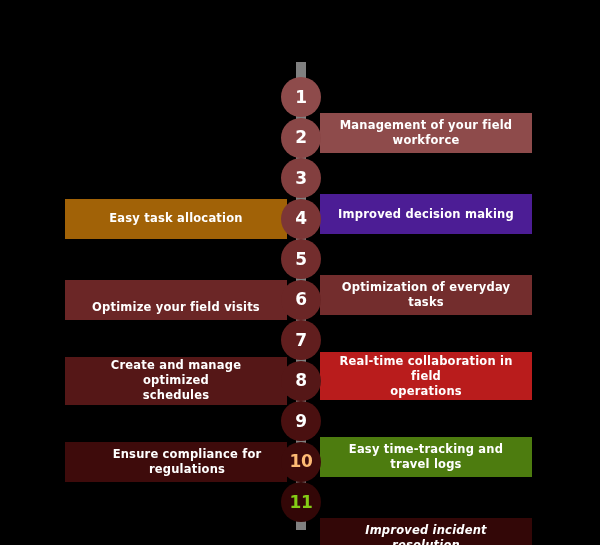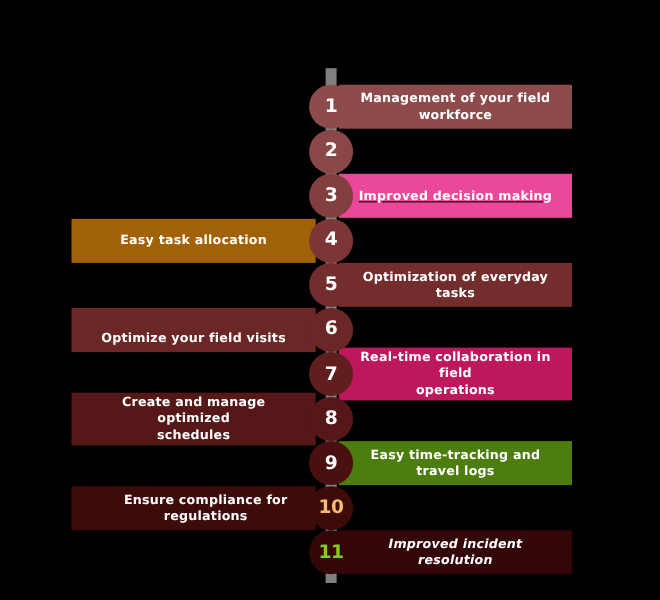--- a/index.html
+++ b/index.html
@@ -47,22 +47,23 @@
     align-items: center;
     justify-content: center;
     box-sizing: border-box;
     padding: 2px 14px;
   }
   .label-box.left {
     left: 65px;
     width: 222px;
   }
   .label-box.right {
-    left: 308px;
+    left: 320px;
     width: 212px;
+    margin-top: 36px;
   }
   .label-box.tall {
     height: 48px;
     top: -4px;
   }
 
   .label-text {
     color: #ffffff;
     font-size: 11.5px;
     font-weight: bold;
@@ -108,21 +109,21 @@
         <div class="circle" style="background: rgb(142, 75, 75);">
           <span class="circle-num" style="color: rgb(255, 255, 255);">1</span>
         </div>
       </div>
       <div class="row" style="top: 117.5px;">
         <div class="circle" style="background: rgb(138, 71, 71);">
           <span class="circle-num" style="color: rgb(255, 255, 255);">2</span>
         </div>
       </div>
       <div class="row" style="top: 158px;">
-        <div class="label-box right" style="background: #ec4899; text-decoration: underline;">
+        <div class="label-box right" style="background: #4c1d95;">
           <span class="label-text" style="color: rgb(255, 255, 255);">Improved decision making</span>
         </div>
         <div class="circle" style="background: rgb(131, 63, 63);">
           <span class="circle-num" style="color: rgb(255, 255, 255);">3</span>
         </div>
       </div>
       <div class="row" style="top: 198.5px;">
         <div class="label-box left" style="background: #a16207;">
           <span class="label-text" style="color: rgb(255, 255, 255);">Easy task allocation</span>
         </div>
@@ -140,21 +141,21 @@
       </div>
       <div class="row" style="top: 279.5px;">
         <div class="label-box left" style="background: rgb(107, 38, 38);">
           <span class="label-text" style="color: rgb(255, 255, 255); margin-top: 16px;">Optimize your field visits</span>
         </div>
         <div class="circle" style="background: rgb(107, 38, 38);">
           <span class="circle-num" style="color: rgb(255, 255, 255);">6</span>
         </div>
       </div>
       <div class="row" style="top: 320px;">
-        <div class="label-box right tall" style="background: #be185d; align-items: flex-end;">
+        <div class="label-box right tall" style="background: #b91c1c;">
           <span class="label-text" style="color: rgb(255, 255, 255);">Real-time collaboration in field
 operations</span>
         </div>
         <div class="circle" style="background: rgb(97, 30, 30);">
           <span class="circle-num" style="color: rgb(255, 255, 255);">7</span>
         </div>
       </div>
       <div class="row" style="top: 360.5px;">
         <div class="label-box left tall" style="background: rgb(85, 23, 23);">
           <span class="label-text" style="color: rgb(255, 255, 255);">Create and manage optimized

